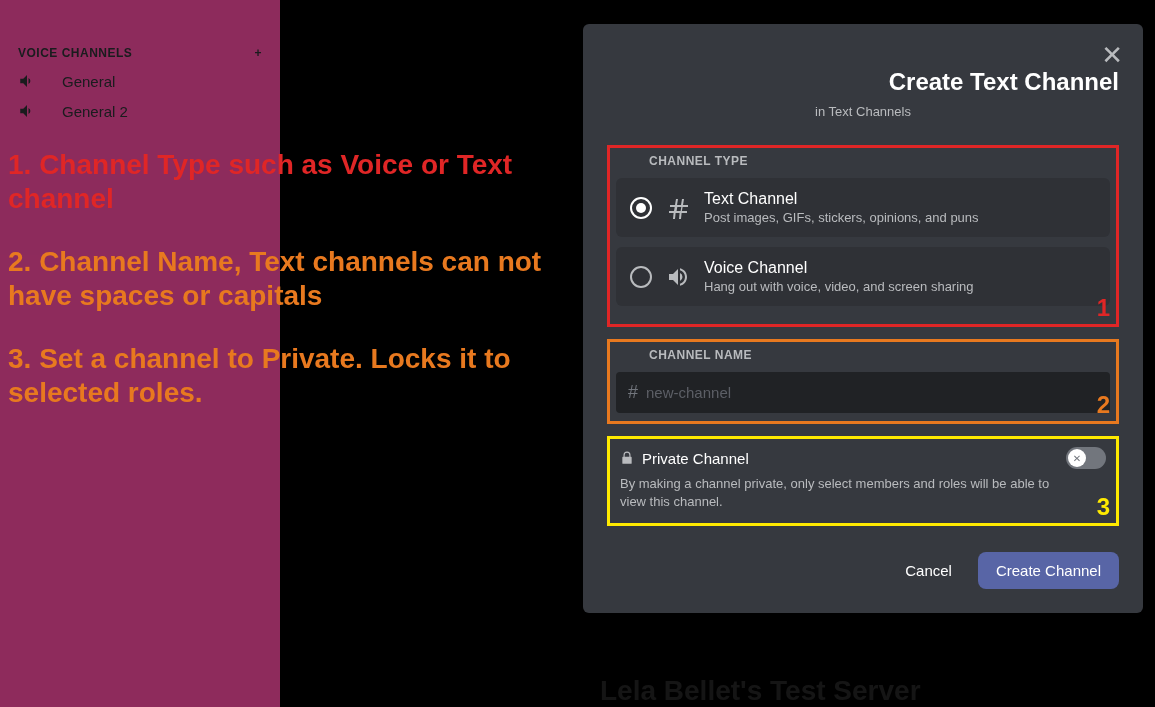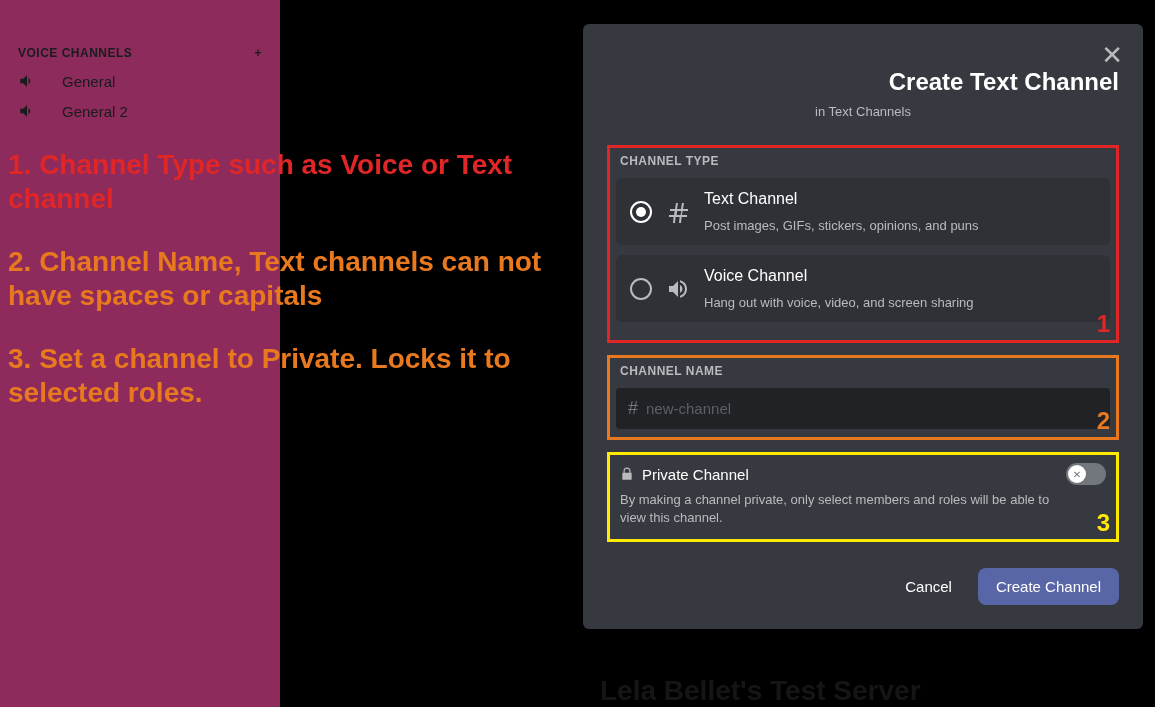--- a/index.html
+++ b/index.html
@@ -118,20 +118,21 @@
   .num-orange { color: #e8791f; }
   .num-yellow { color: #ffea00; }
 
   .section-label {
     font-size: 12px;
     font-weight: 700;
     letter-spacing: 0.5px;
     color: #b9bbbe;
     margin-bottom: 10px;
     padding-left: 4px;
+    margin-left: 29px;
   }
 
   .type-option {
     background: #2f3136;
     border-radius: 6px;
     padding: 12px 14px;
     display: flex;
     align-items: center;
     gap: 14px;
     margin-bottom: 10px;
@@ -151,21 +152,21 @@
   .radio.checked::after {
     content: "";
     width: 10px; height: 10px;
     background: #fff;
     border-radius: 50%;
   }
   .type-icon { width: 24px; flex: none; display: flex; align-items: center; justify-content: center; }
   .type-icon svg { width: 24px; height: 24px; fill: #b9bbbe; }
   .type-text { flex: 1; }
   .type-title { font-size: 16px; color: #fff; font-weight: 500; }
-  .type-desc  { font-size: 13px; color: #b9bbbe; margin-top: 10px; }
+  .type-desc  { font-size: 13px; color: #b9bbbe; margin-top: 2px; }
 
   .name-input-wrap {
     background: #202225;
     border-radius: 4px;
     display: flex;
     align-items: center;
     padding: 10px 12px;
     gap: 8px;
   }
   .hash { color: #72767d; font-size: 18px; }

